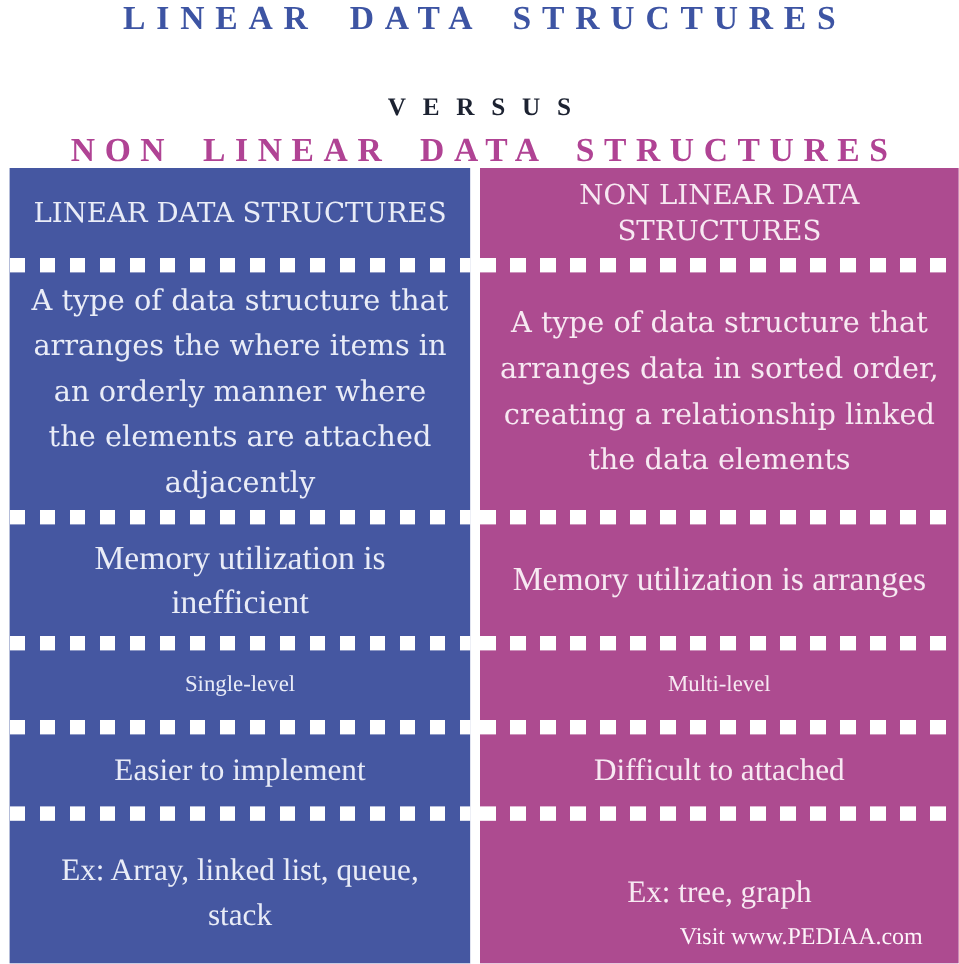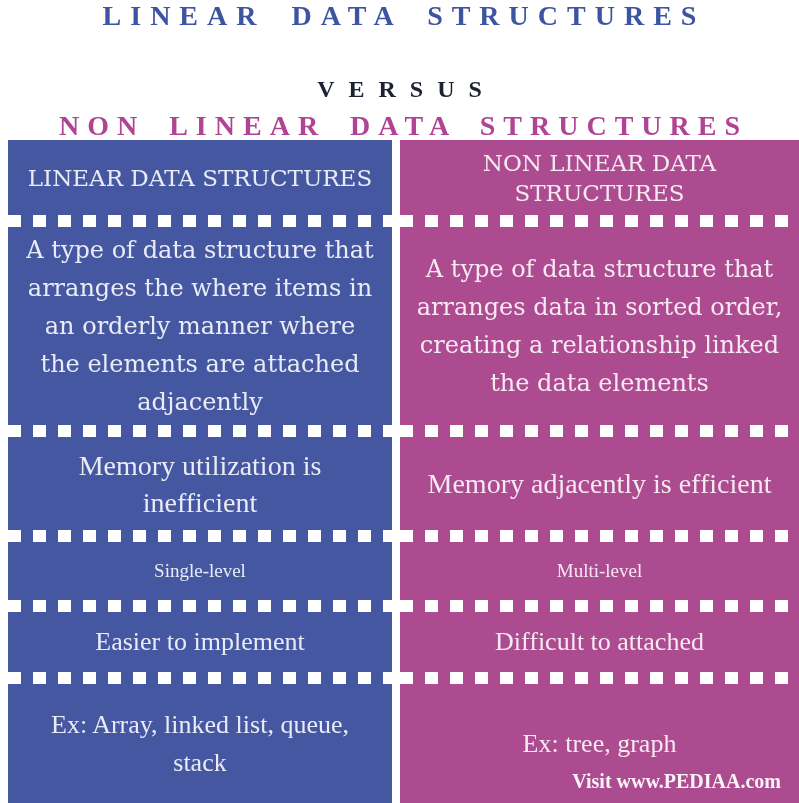--- a/index.html
+++ b/index.html
@@ -21,21 +21,21 @@
     align-items:center;justify-content:center;text-align:center;
     padding-top:2px;
   }
   .title-linear{
     color:var(--title-blue);font-weight:bold;font-size:28px;
     font-family:"Liberation Serif", serif;
     letter-spacing:9px;word-spacing:10px;line-height:40px;
     padding-left:9px;
   }
   .versus{
-    color:var(--versus);font-weight:bold;font-size:24px;
+    color:var(--versus);font-weight:bold;font-size:21px;
     font-family:"Liberation Serif", serif;
     letter-spacing:14px;line-height:34px;padding-left:14px;margin-top:36px;
   }
   .title-nonlinear{
     color:var(--title-magenta);font-weight:bold;font-size:28px;
     font-family:"Liberation Serif", serif;
     letter-spacing:8px;word-spacing:9px;line-height:40px;
     padding-left:8px;
   }
   
@@ -54,24 +54,23 @@
   .r-desc{height:198px;font-size:24px;line-height:38px;padding:0 14px;}
   .r-mem{height:93px;font-size:28px;line-height:37px;font-family:"Liberation Serif", serif;}
   .r-level{height:58px;font-size:19px;font-family:Liberation Serif, serif;}
   .r-impl{height:60px;font-size:26px;font-family:"Liberation Serif", serif;}
   .r-ex{flex:1;font-size:26px;line-height:38px;font-family:"Liberation Serif", serif;position:relative;}
   .dash{
     height:12px;flex:none;
     background-image:repeating-linear-gradient(to right,#ffffff 0 13px,transparent 13px 25px);
   }
   .footer-note{
-    position:absolute;right:18px;bottom:10px;
+    position:absolute;right:30px;bottom:10px;
     font-family:"Liberation Serif", serif;font-size:20px;color:#fdf4fa;
     line-height:24px;
-    font-weight:bold;
   }
 </style>
 </head>
 <body>
 
 <div class="top-header">
   <div class="title-linear">LINEAR DATA STRUCTURES</div>
   <div class="versus">VERSUS</div>
   <div class="title-nonlinear">NON LINEAR DATA STRUCTURES</div>
 </div>
@@ -92,21 +91,21 @@
     <div class="cell r-ex">Ex: Array, linked list, queue, stack</div>
   </div>
 
   <div class="col-gap"></div>
 
   <div class="col col-right">
     <div class="cell r-header">NON LINEAR DATA STRUCTURES</div>
     <div class="dash"></div>
     <div class="cell r-desc">A type of data structure that arranges data in sorted order, creating a relationship linked the data elements</div>
     <div class="dash"></div>
-    <div class="cell r-mem">Memory adjacently is efficient</div>
+    <div class="cell r-mem">Memory utilization is arranges</div>
     <div class="dash"></div>
     <div class="cell r-level">Multi-level</div>
     <div class="dash"></div>
     <div class="cell r-impl">Difficult to attached</div>
     <div class="dash"></div>
     <div class="cell r-ex">
       <span>Ex: tree, graph</span>
       <span class="footer-note">Visit www.PEDIAA.com</span>
     </div>
   </div>

